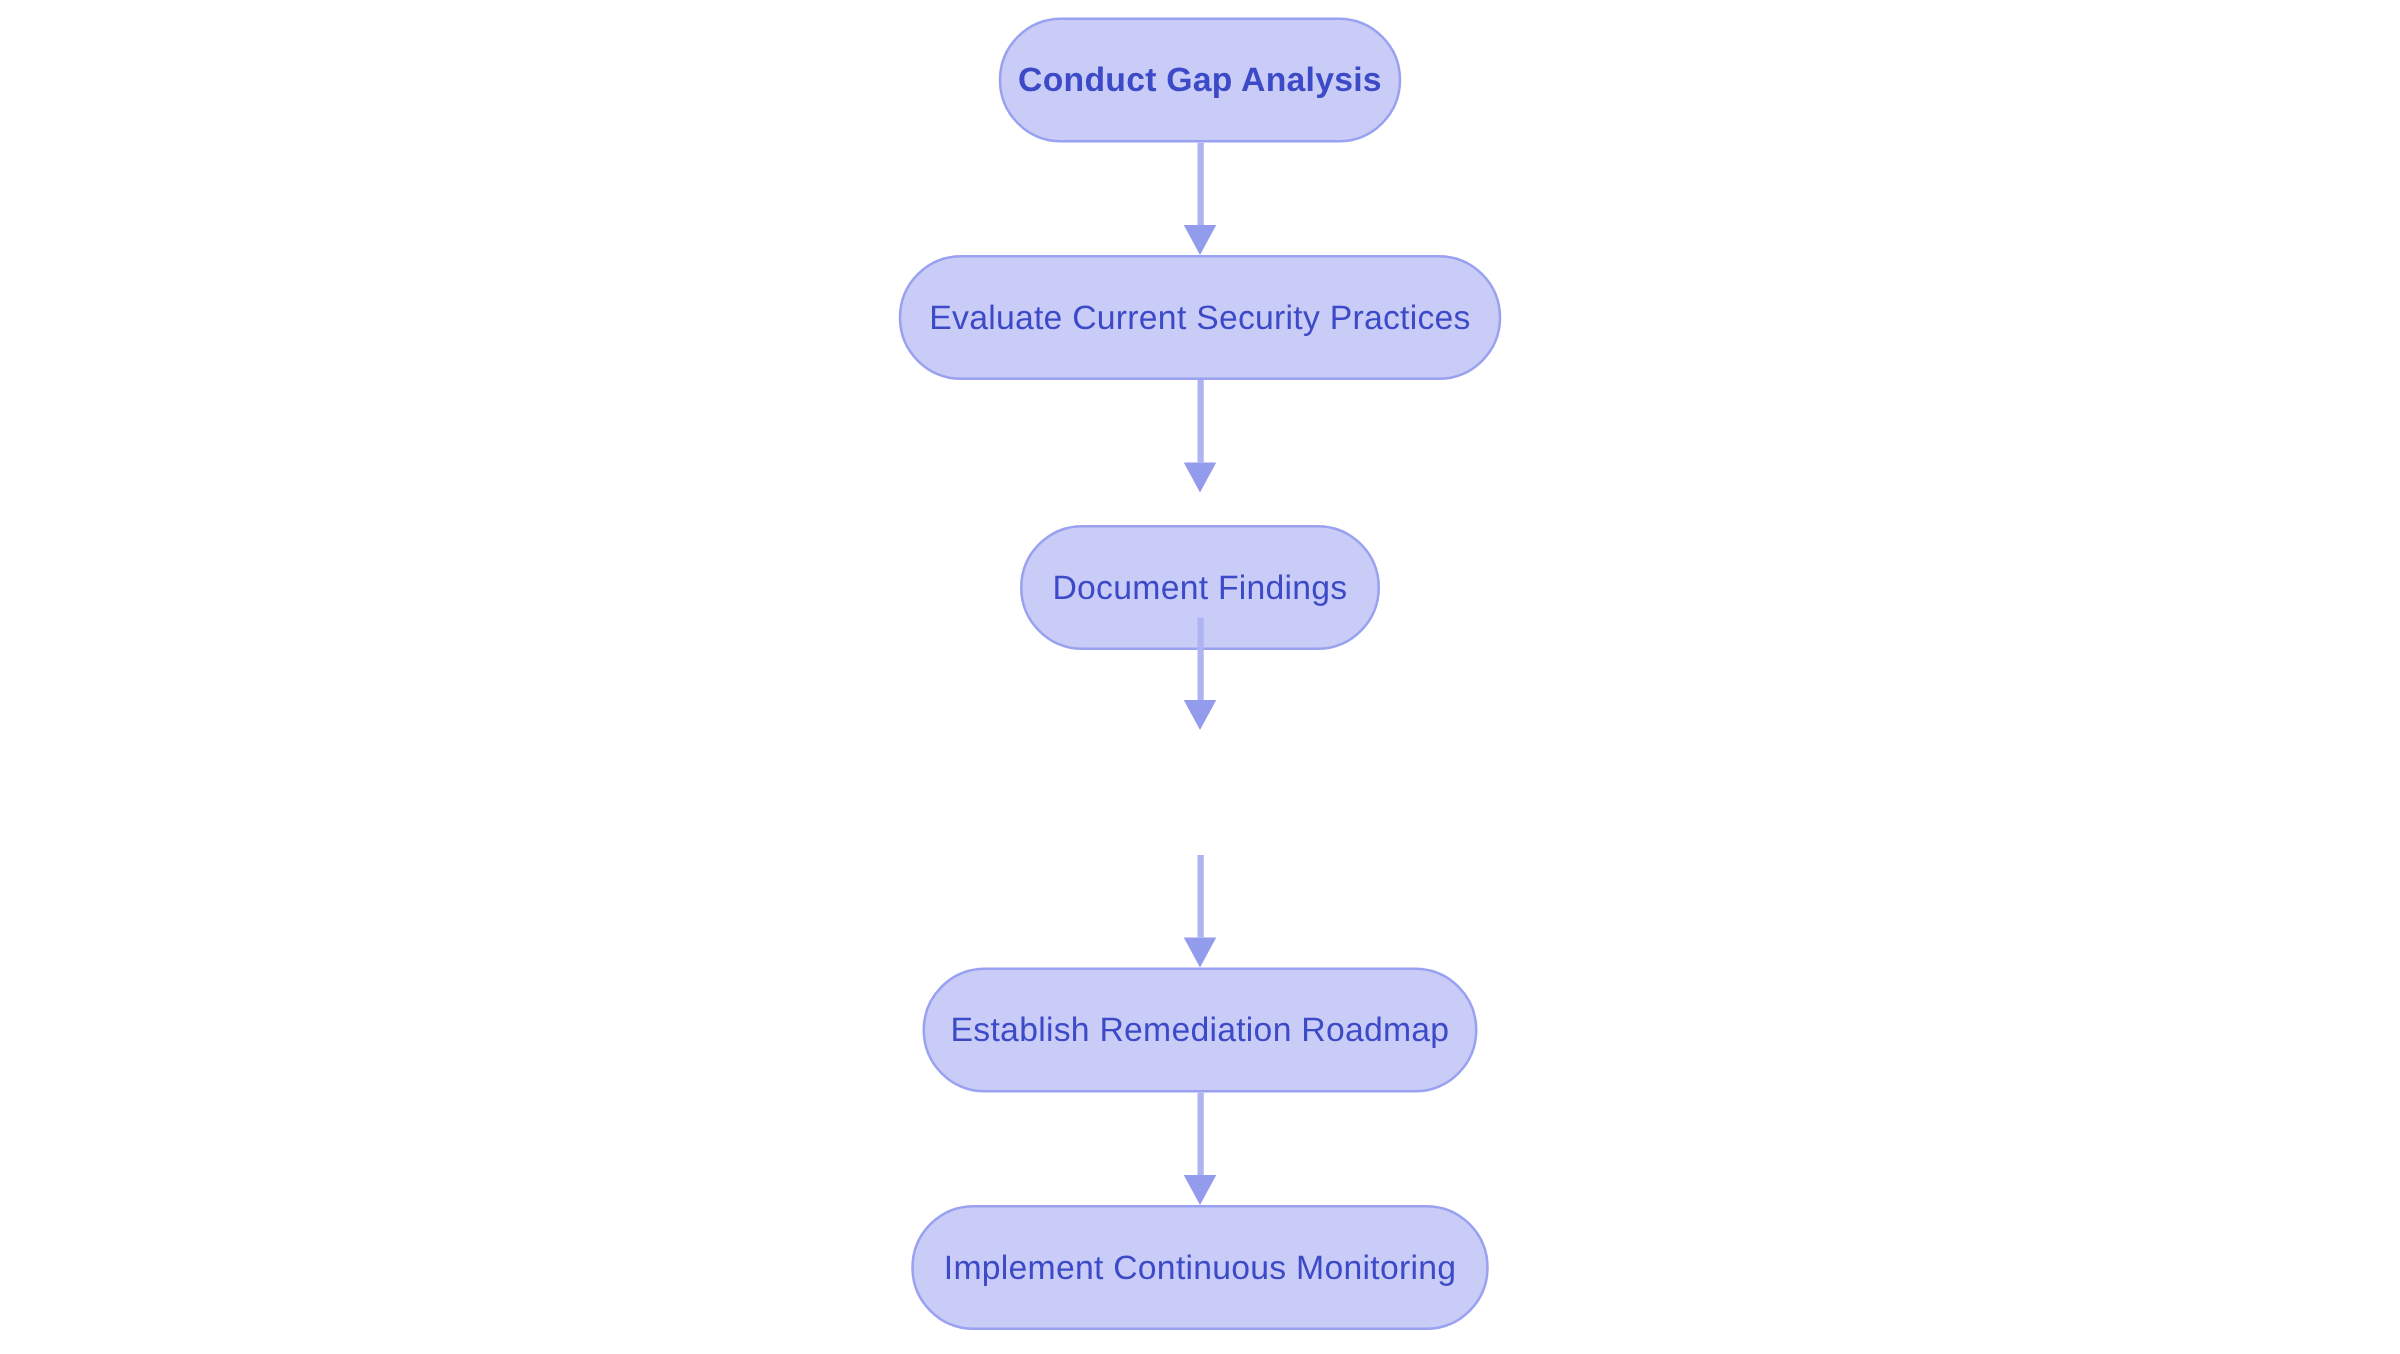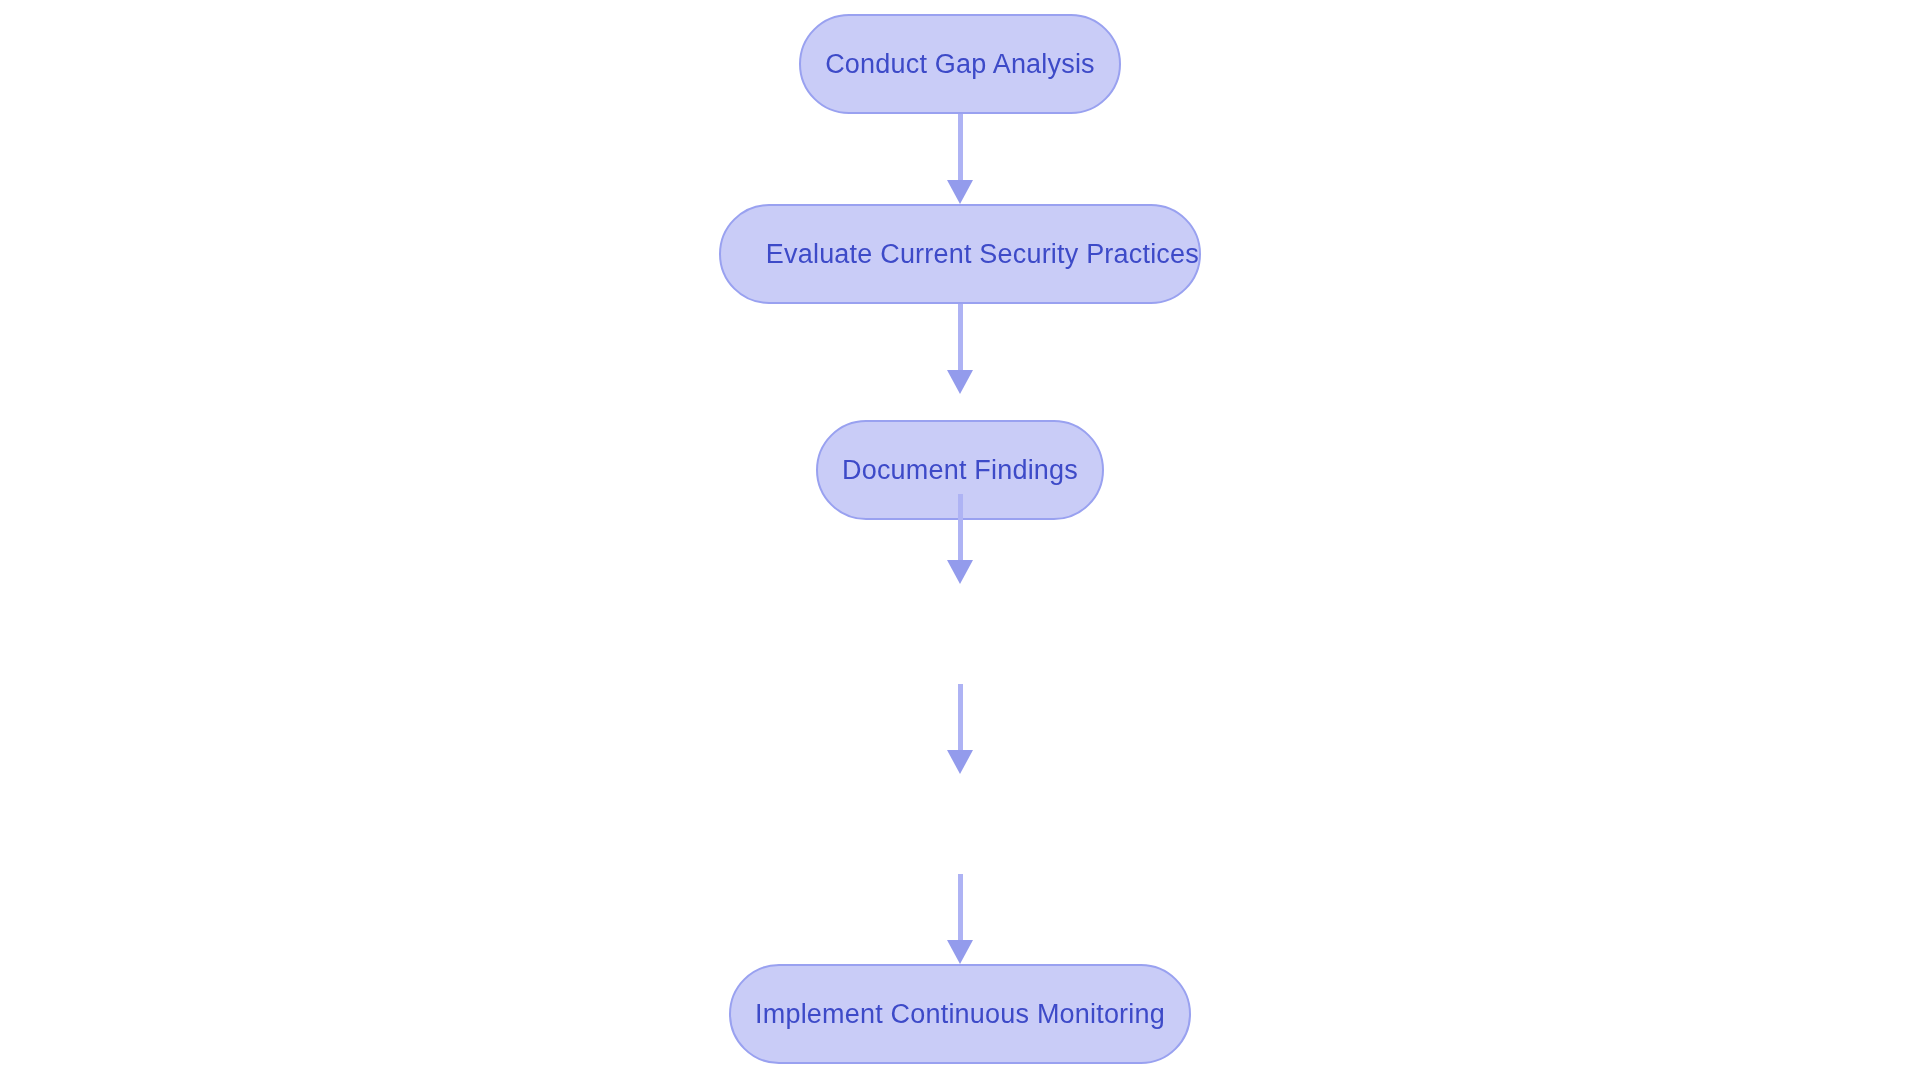--- a/index.html
+++ b/index.html
@@ -30,22 +30,22 @@
     display: flex;
     align-items: center;
     justify-content: center;
     font-size: 27px;
     font-weight: 400;
     letter-spacing: 0.2px;
     white-space: nowrap;
     text-align: center;
   }
   
-  .n1 { left: 799px; top: 14px;  width: 322px; }
-  .n2 { left: 719px; top: 204px; width: 482px; justify-content: flex-end; }
+  .n1 { left: 799px; top: 14px;  width: 322px; font-weight: bold; }
+  .n2 { left: 719px; top: 204px; width: 482px; }
   .n3 { left: 816px; top: 394px; width: 288px; margin-top: 26px; }
   .n4 { left: 732px; top: 584px; width: 457px; }
   .n5 { left: 738px; top: 774px; width: 444px; }
   .n6 { left: 729px; top: 964px; width: 462px; justify-content: center; }
 
   .flow-arrow {
     position: absolute;
     left: 947px;
     width: 26px;
     height: 90px;
@@ -103,20 +103,23 @@
     <div class="arrow-stem"></div>
     <div class="arrow-head"></div>
   </div>
 
 
   <div class="flow-arrow a4">
     <div class="arrow-stem"></div>
     <div class="arrow-head"></div>
   </div>
 
+  <div class="flow-node n5">
+    <span>Establish Remediation Roadmap</span>
+  </div>
 
   <div class="flow-arrow a5">
     <div class="arrow-stem"></div>
     <div class="arrow-head"></div>
   </div>
 
   <div class="flow-node n6">
     <span>Implement Continuous Monitoring</span>
   </div>
 

